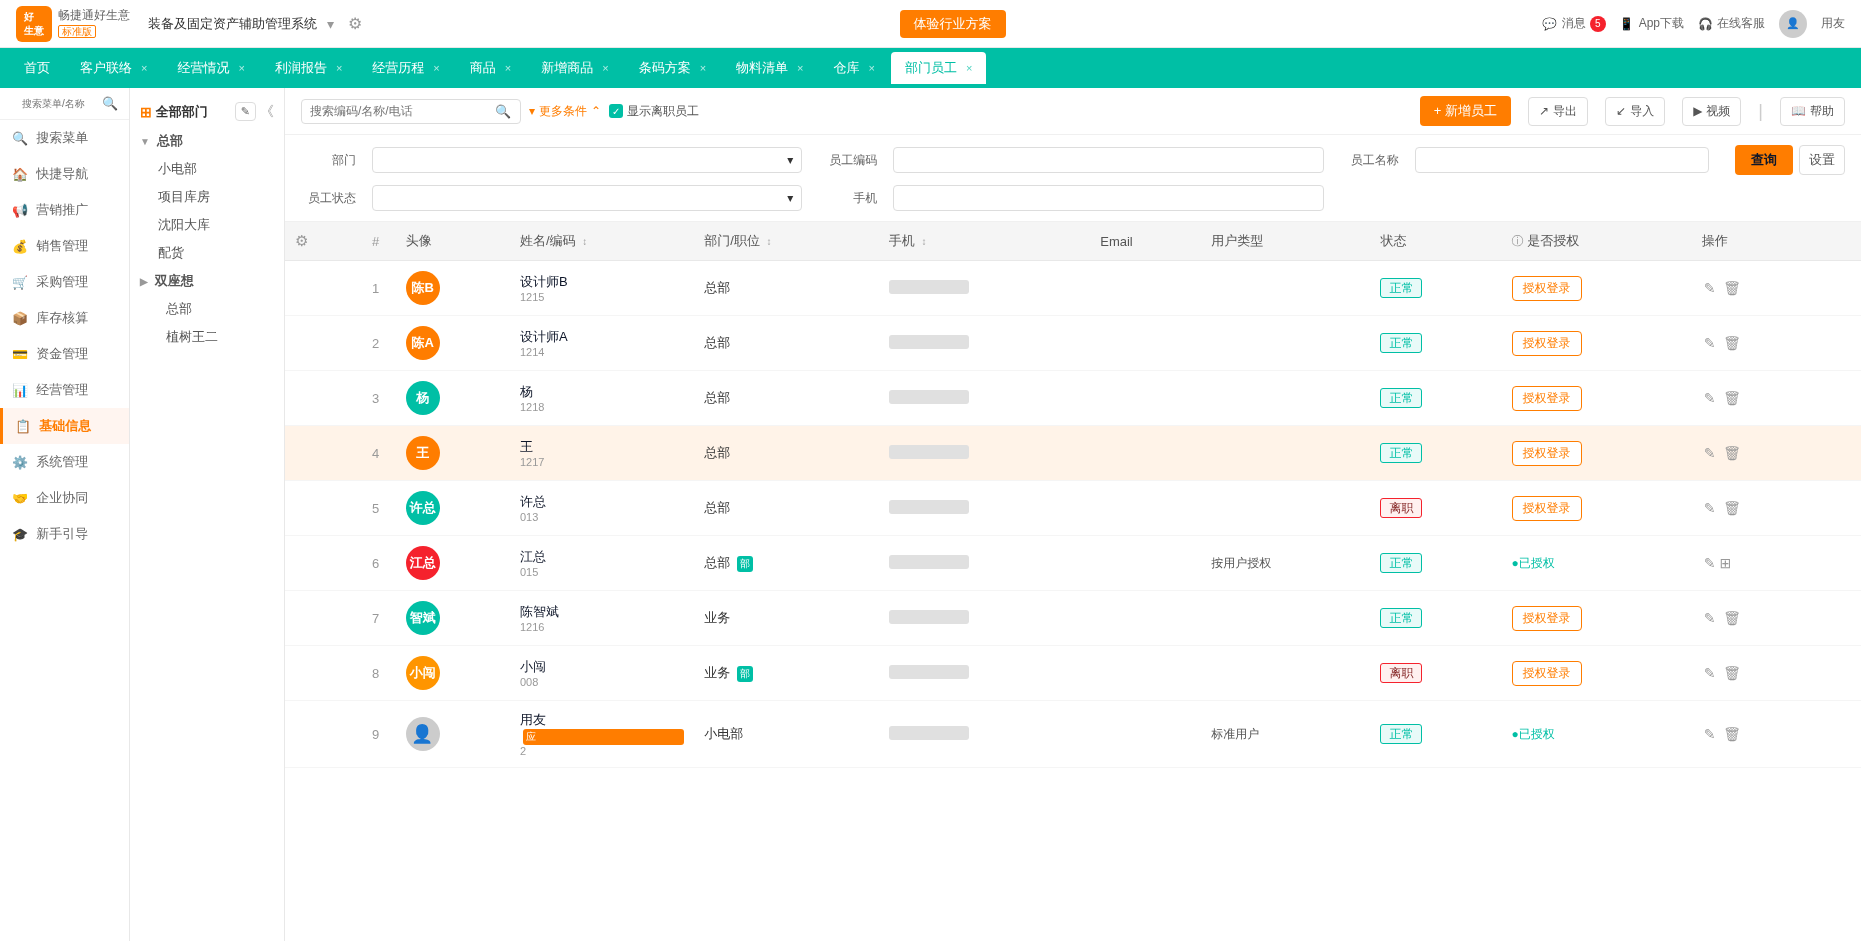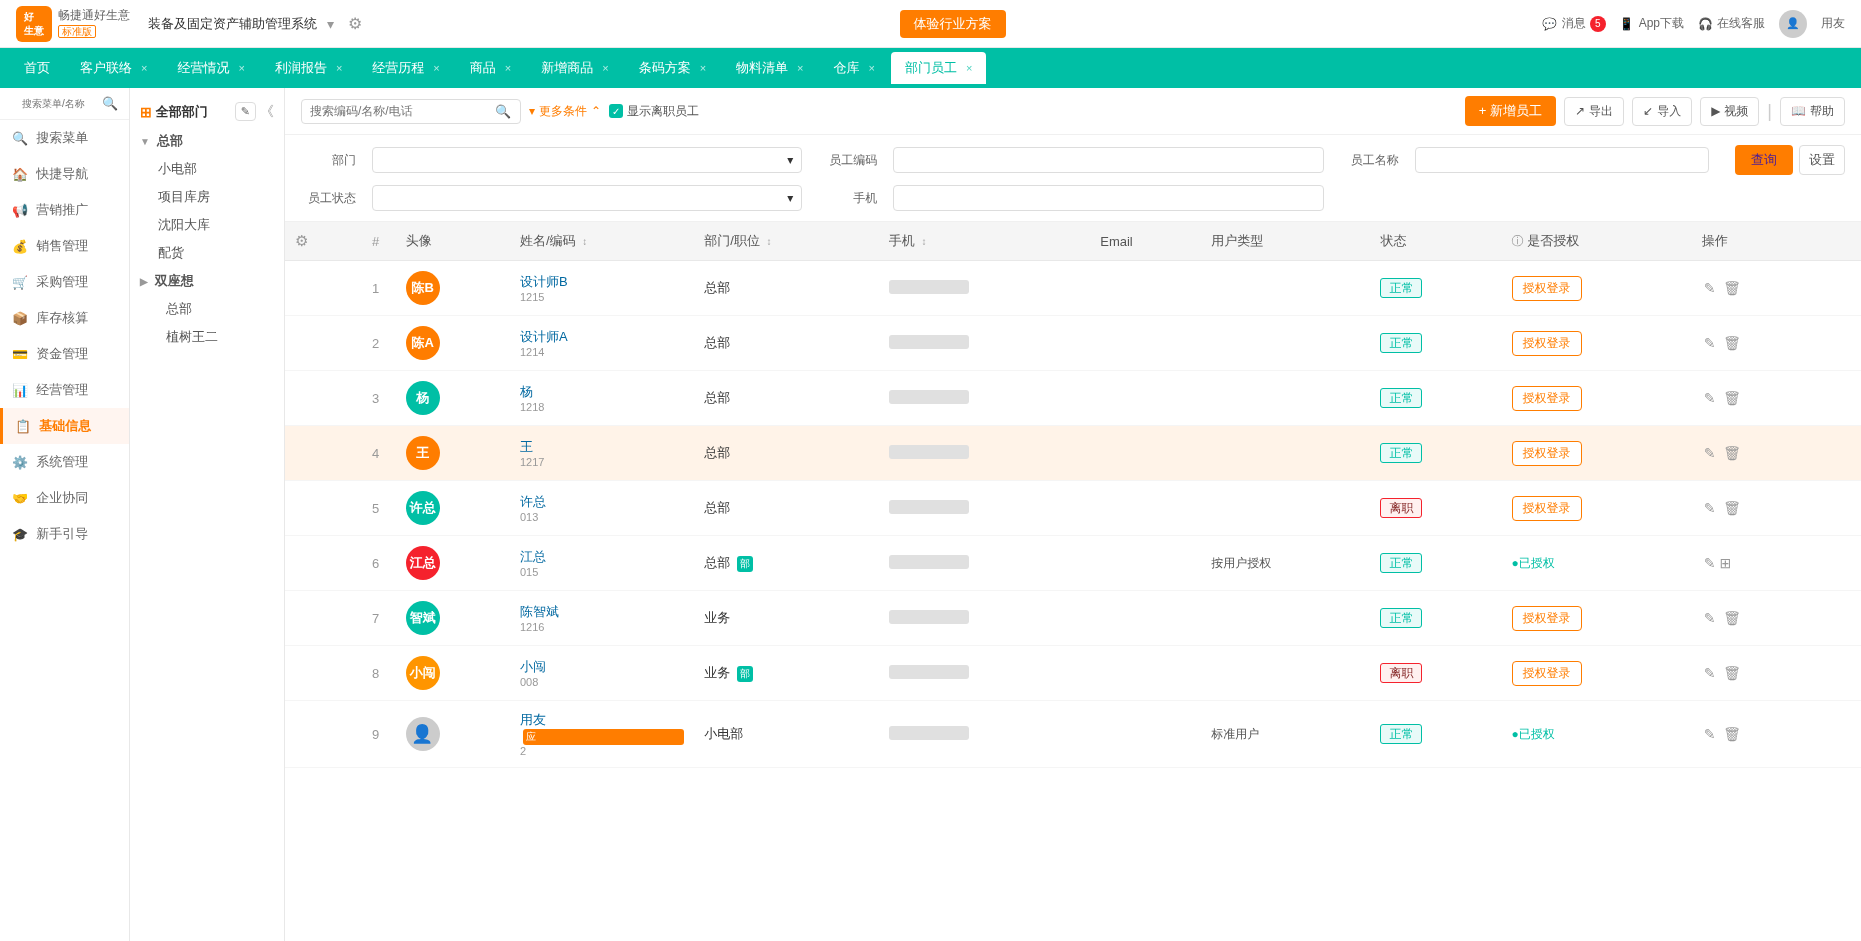--- a/index.html
+++ b/index.html
@@ -165,21 +165,21 @@
       font-size: 12px;
       color: #555;
     }
     .checkbox-custom {
       width: 14px; height: 14px;
       background: #00bfa5;
       border-radius: 3px;
       display: flex; align-items: center; justify-content: center;
       color: #fff; font-size: 10px;
     }
-    .toolbar-right { display: flex; align-items: center; gap: 8px; }
+    .toolbar-right { display: flex; align-items: center; gap: 17px; }
     .btn-add-emp {
       background: #ff7d00;
       color: #fff;
       border: none;
       border-radius: 4px;
       padding: 6px 14px;
       cursor: pointer;
       font-size: 13px;
       display: flex; align-items: center; gap: 4px;
     }
@@ -221,21 +221,21 @@
       cursor: pointer;
       color: #333;
     }
     .filter-input {
       flex: 1;
       border: 1px solid #ddd;
       border-radius: 4px;
       padding: 5px 8px;
       font-size: 12px;
     }
-    .btn-query { background: #ff7d00; color: #4c1d95; border: none; border-radius: 4px; padding: 5px 16px; cursor: pointer; font-size: 13px; }
+    .btn-query { background: #ff7d00; color: #0f172a; border: none; border-radius: 4px; padding: 5px 16px; cursor: pointer; font-size: 13px; font-weight: bold; }
     .btn-set { background: #fff; border: 1px solid #ddd; border-radius: 4px; padding: 5px 9px; cursor: pointer; font-size: 13px; color: #555; }
 
     
     .table-wrap {
       flex: 1;
       overflow: auto;
       background: #fff;
       margin: 0;
     }
     table {
@@ -264,21 +264,21 @@
       color: #333;
     }
     .cell-no { color: #999; text-align: center; width: 40px; }
     .avatar-circle {
       width: 34px; height: 34px;
       border-radius: 50%;
       display: flex; align-items: center; justify-content: center;
       color: #fff; font-size: 13px; font-weight: bold;
     }
     .name-code { display: flex; flex-direction: column; }
-    .emp-name { font-size: 13px; color: #0369a1; }
+    .emp-name { font-size: 13px; color: #0f172a; }
     .emp-code { font-size: 11px; color: #999; }
     .blurred { color: transparent; background: #e0e0e0; border-radius: 3px; display: inline-block; min-width: 80px; height: 14px; }
     .status-badge {
       border: 1px solid;
       border-radius: 3px;
       padding: 2px 8px;
       font-size: 12px;
     }
     .status-normal { color: #00bfa5; border-color: #00bfa5; background: #e8faf8; }
     .status-resigned { color: #7f1d1d; border-color: #f5222d; background: #fff1f0; margin-top: 32px; }

